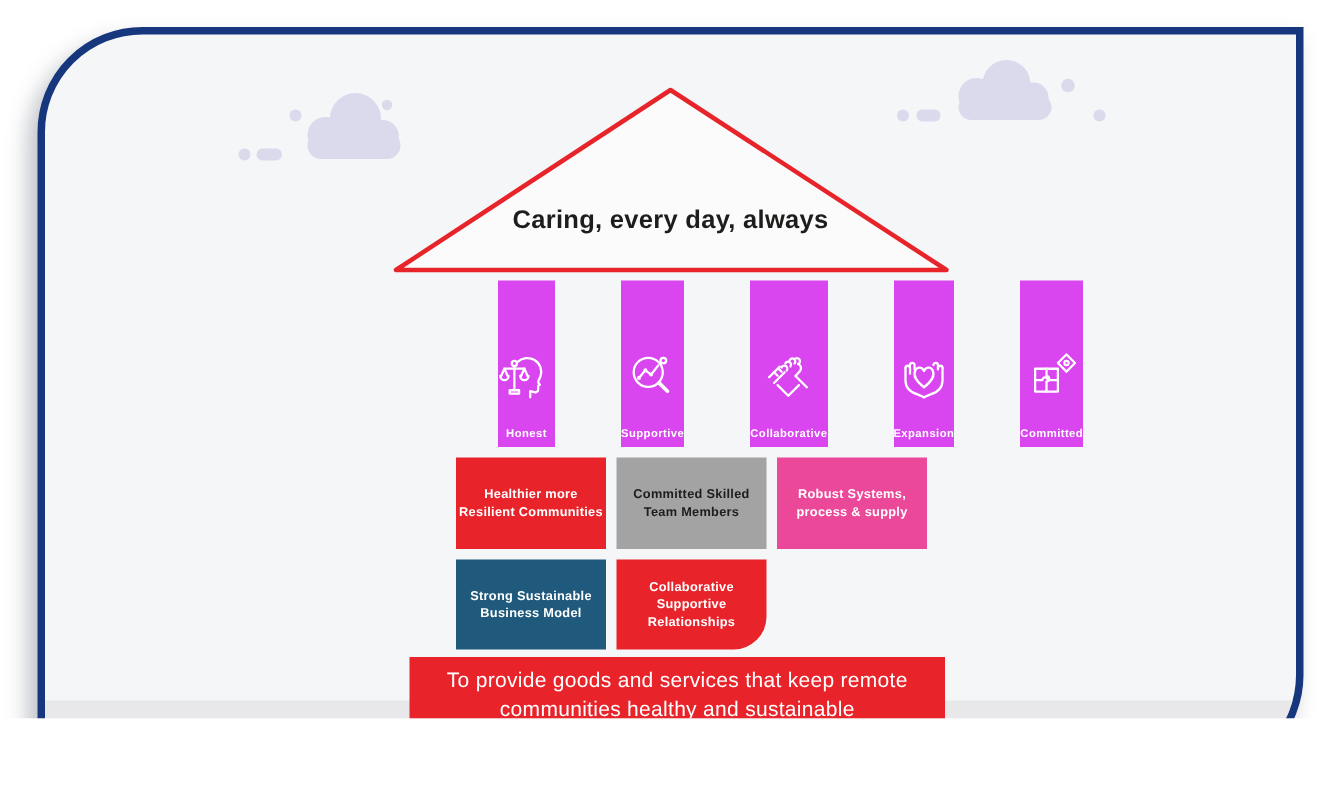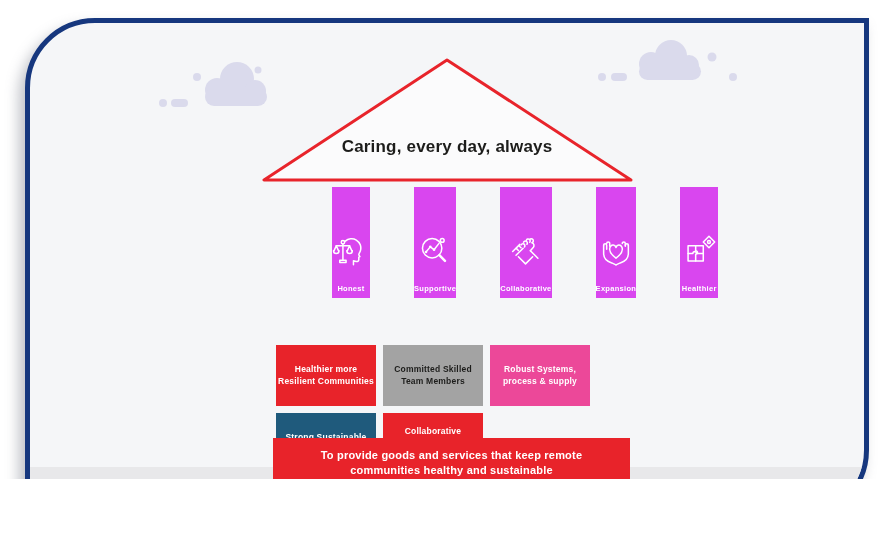--- a/index.html
+++ b/index.html
@@ -26,34 +26,34 @@
     position:absolute;left:292px;top:187px;width:314px;height:111px;
     display:flex;gap:4px;z-index:2;
   }
   .pillar{
     flex:1;background:#d946ef;display:flex;flex-direction:column;
     align-items:center;justify-content:flex-end;padding-bottom:5px;box-sizing:border-box;margin-left:40px;
   }
   .pillar svg{width:38px;height:38px;margin-bottom:13px;}
   .pillar-label{font-size:7.5px;font-weight:bold;color:#ffffff;letter-spacing:.3px;text-align:center;}
   .value-grid{
-    position:absolute;left:276px;top:305px;z-index:2;
+    position:absolute;left:304px;top:305px;z-index:2;
     display:grid;grid-template-columns:100px 100px 100px;
-    grid-template-rows:61px 60px;column-gap:7px;row-gap:7px;margin-top:40px;
+    grid-template-rows:61px 60px;column-gap:7px;row-gap:7px;
   }
   .vbox{
     display:flex;align-items:center;justify-content:center;text-align:center;
     font-size:8.5px;font-weight:bold;line-height:1.35;white-space:pre-line;
     letter-spacing:.2px;
   }
   .vbox-round-br{border-bottom-right-radius:22px;}
   .foundation{
     position:absolute;left:273px;top:438px;width:357px;height:49px;z-index:3;
     display:flex;align-items:center;justify-content:center;text-align:center;
-    color:#ffffff;font-size:11px;font-weight:bold;line-height:1.35;
+    color:#ffffff;font-size:14px;font-weight:normal;line-height:1.35;
     white-space:pre-line;letter-spacing:.2px;
   }
   .icon-stroke{stroke:#ffffff;stroke-width:1.6;fill:none;stroke-linecap:round;stroke-linejoin:round;}
 </style>
 </head>
 <body>
 
 <div class="stage">
 
   <div class="frame">
@@ -161,21 +161,21 @@
     <div class="pillar">
       <svg viewBox="0 0 40 40">
         <g class="icon-stroke">
           <path d="M8.5 13.5 H24.5 V29.5 H8.5 Z"></path>
           <path d="M16.5 13.5 V18.6 a1.9 1.9 0 1 1 0 3.8 V29.5"></path>
           <path d="M8.5 21.5 H13.6 a1.9 1.9 0 1 1 3.8 0 H24.5"></path>
           <path d="M30.5 3.5 L36.5 9.5 L30.5 15.5 L24.5 9.5 Z"></path>
           <circle cx="30.5" cy="9.5" r="1.5"></circle>
         </g>
       </svg>
-      <span class="pillar-label">Healthier</span>
+      <span class="pillar-label">Committed</span>
     </div>
 
   </div>
 
   <div class="value-grid">
     <div class="vbox" style="background-color: rgb(232, 35, 42); color: rgb(255, 255, 255);">Healthier more
 Resilient Communities</div>
     <div class="vbox" style="background-color: #a3a3a3; color: rgb(29, 29, 27);">Committed Skilled
 Team Members</div>
     <div class="vbox" style="background-color: #ec4899; color: rgb(255, 255, 255);">Robust Systems,

